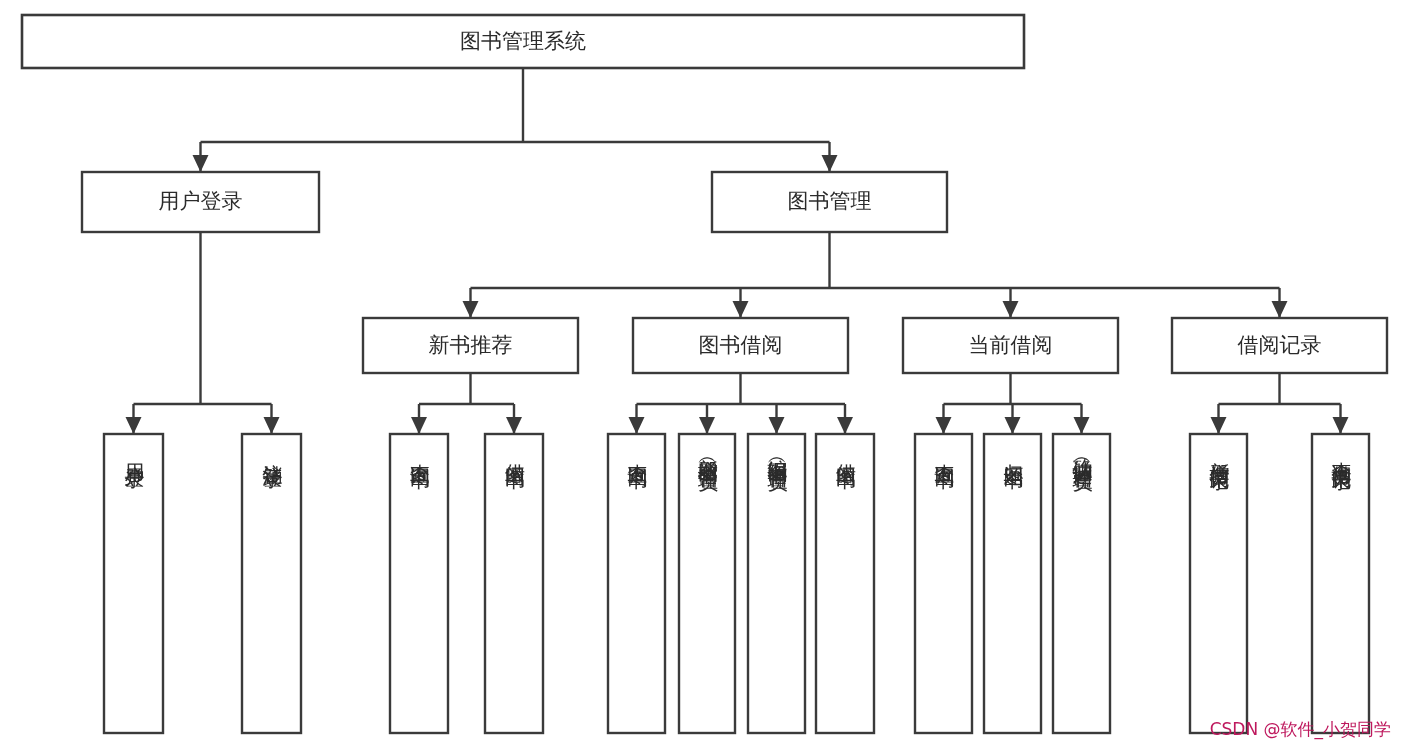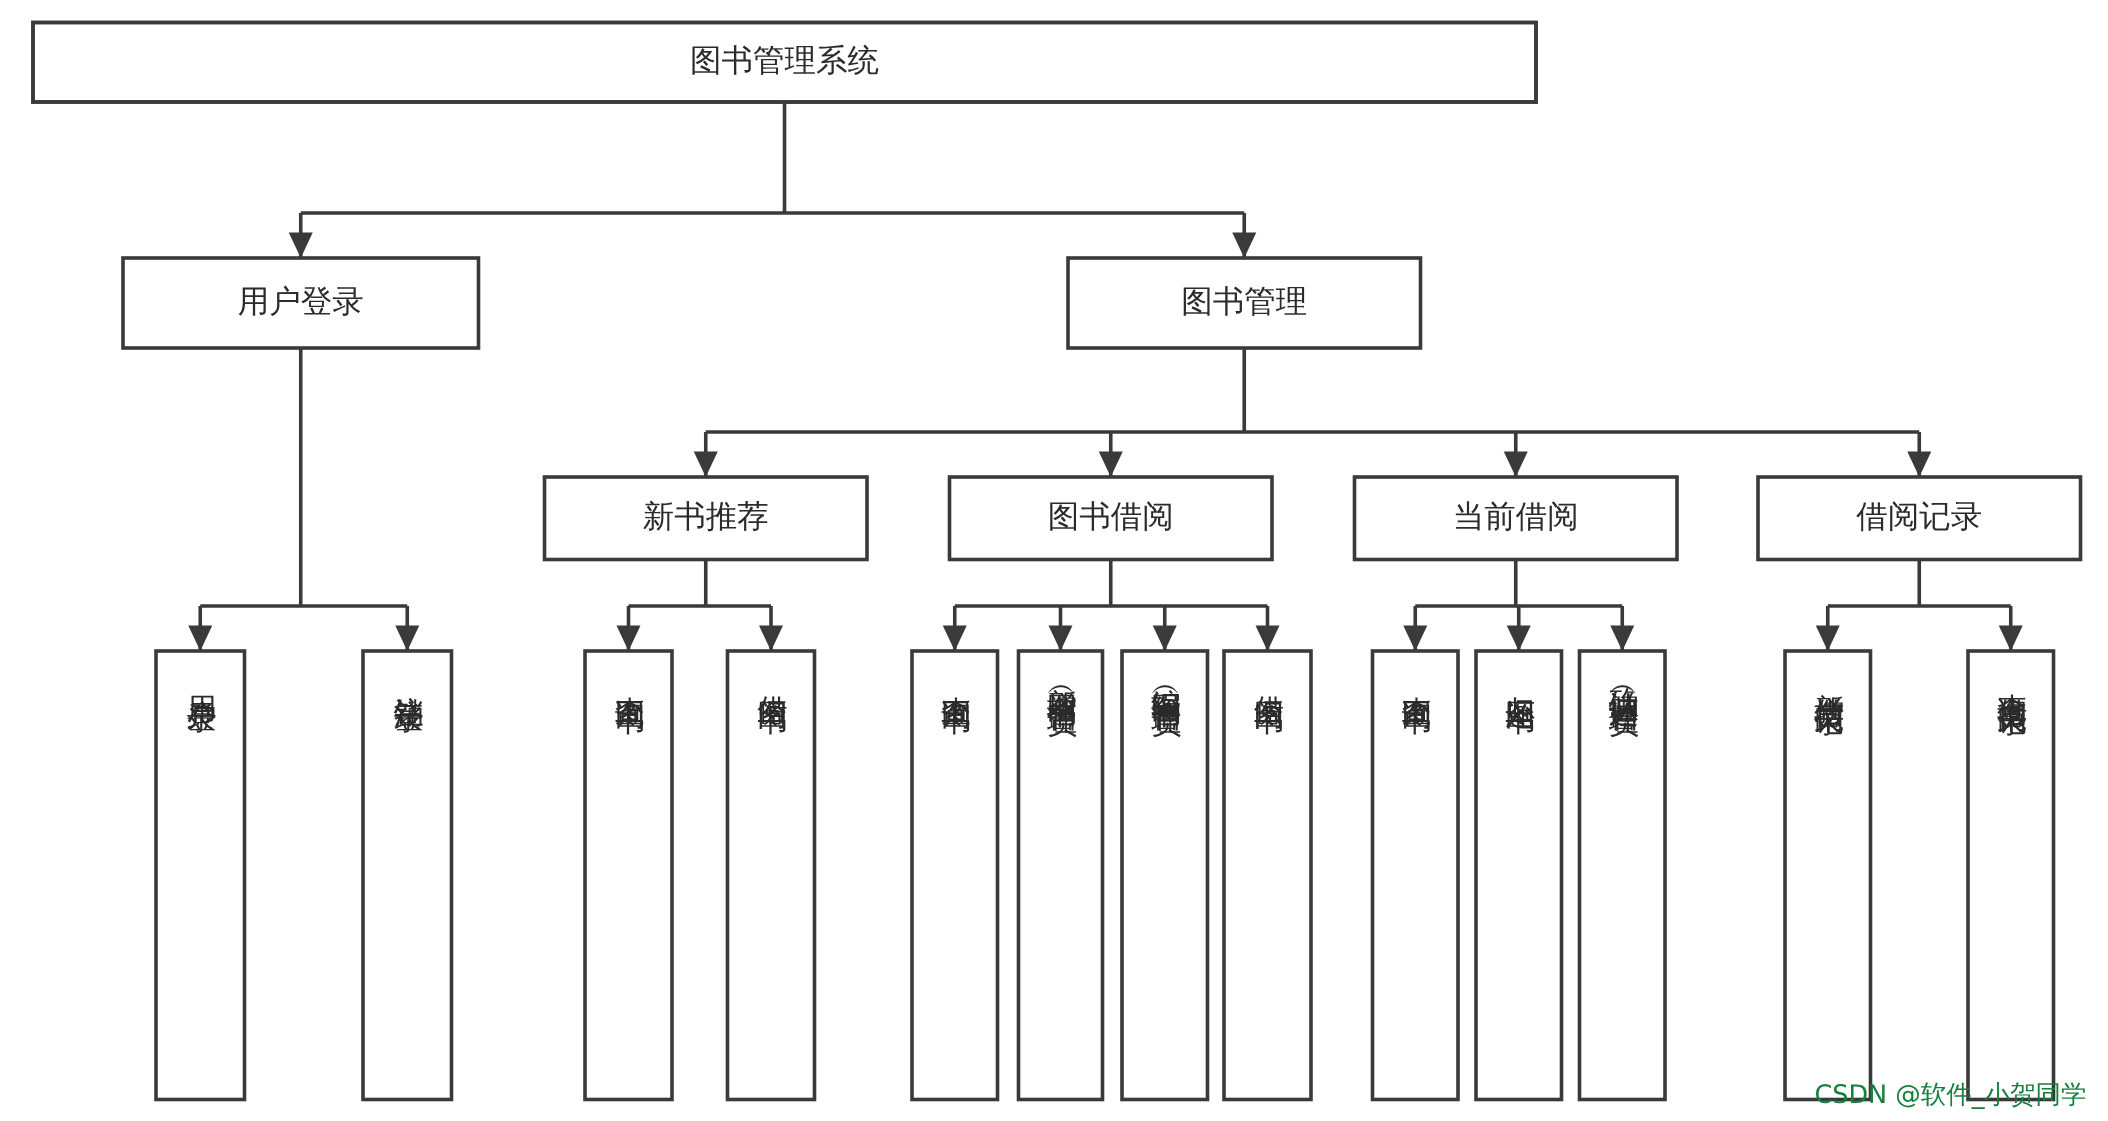--- a/index.html
+++ b/index.html
@@ -52,21 +52,21 @@
     stroke-linecap: butt;
   }
   .arrow-head {
     fill: #3a3a3a;
     stroke: none;
   }
   .watermark {
     position: absolute;
     right: 14px;
     bottom: 6px;
-    color: #15803d;
+    color: #be185d;
     font-size: 17px;
     font-family: "DejaVu Sans", "Liberation Sans", sans-serif;
     white-space: nowrap;
     user-select: none;
   }
 </style>
 </head>
 <body>
 
 <div id="canvas">

